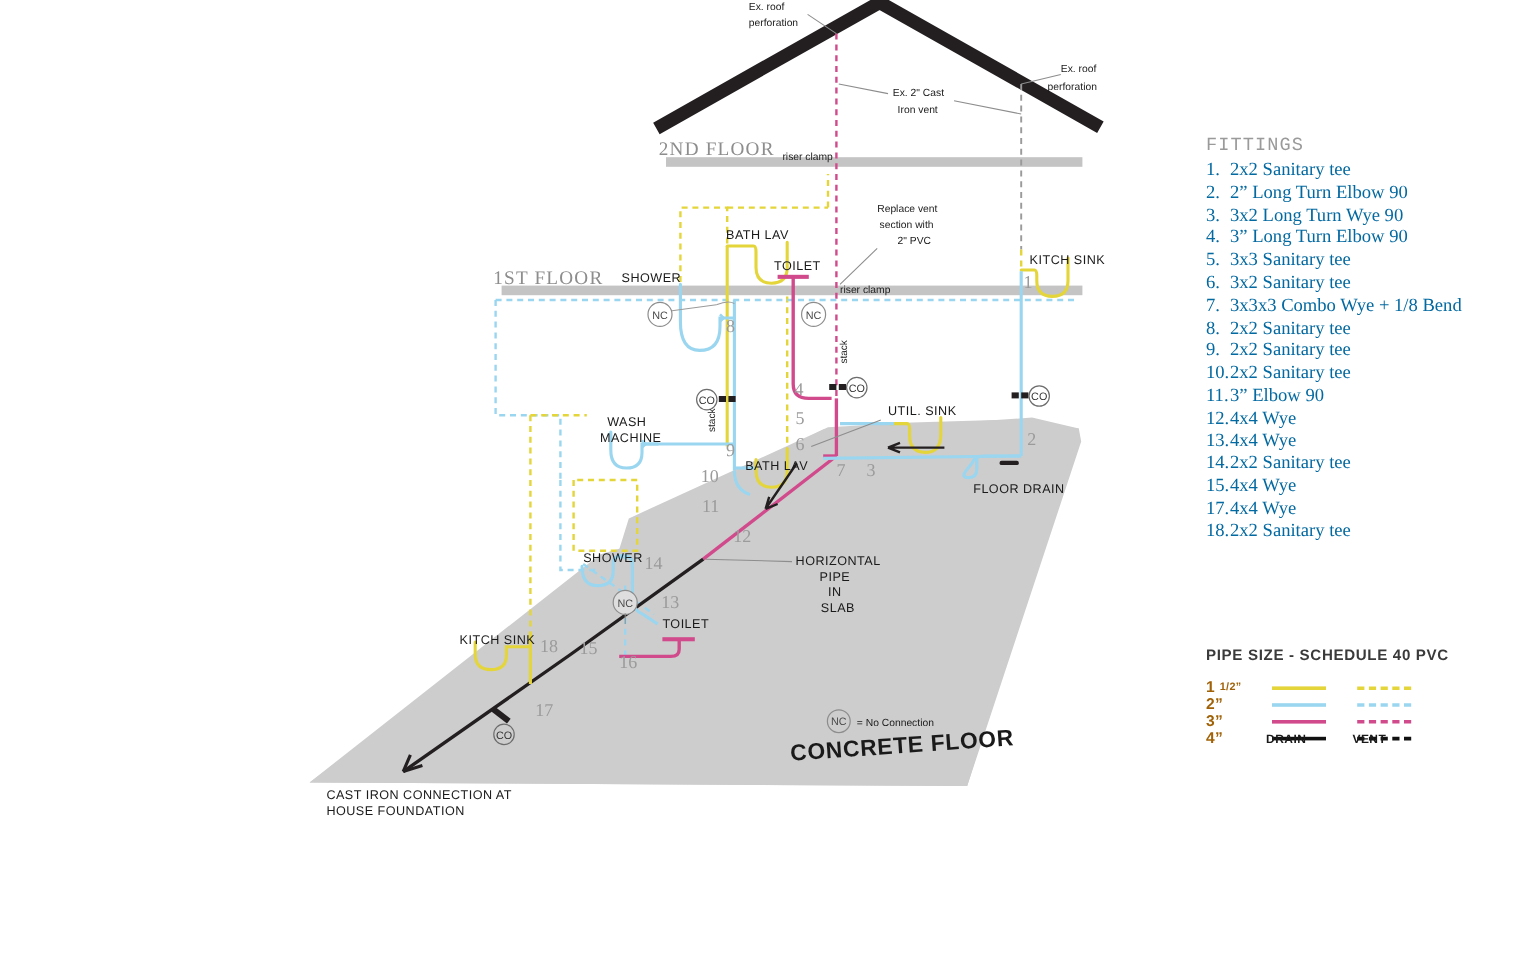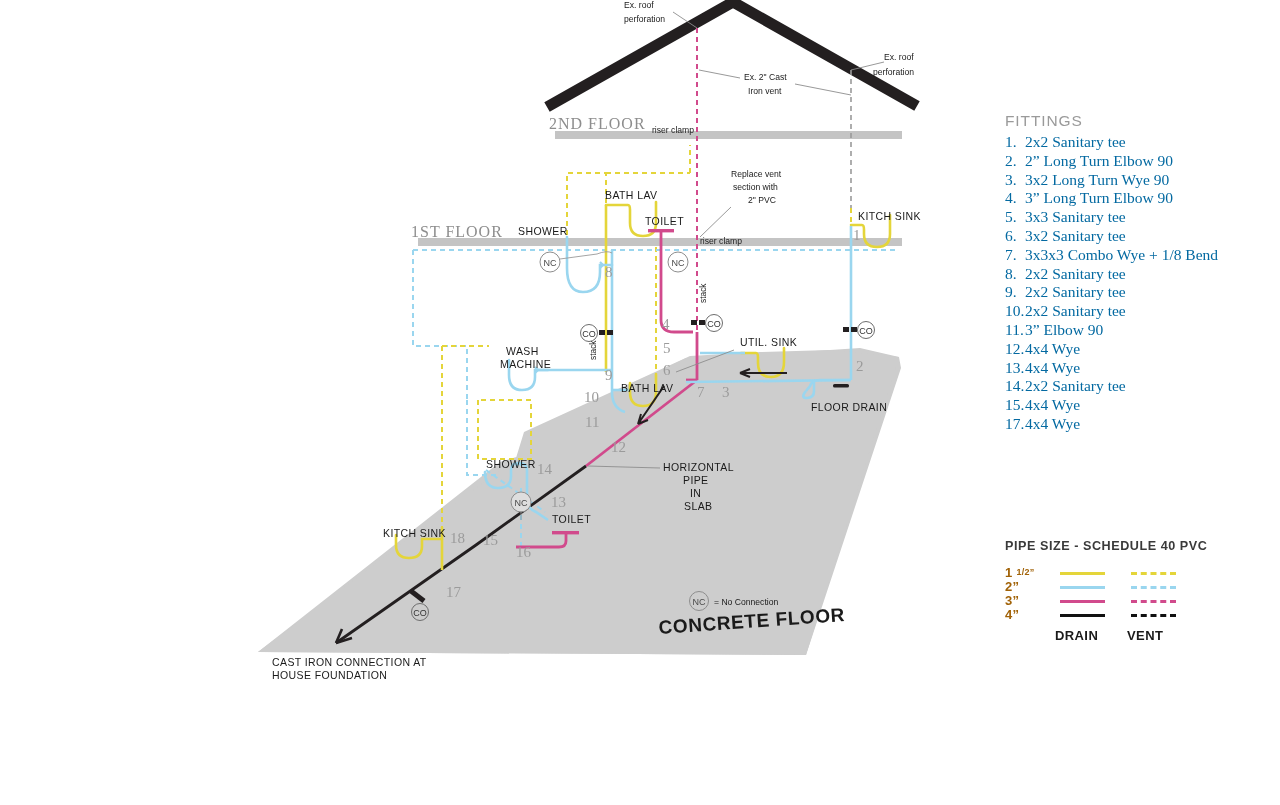--- a/index.html
+++ b/index.html
@@ -4,37 +4,37 @@
 <title>Plumbing Isometric Diagram</title>
 <style>
   html,body{margin:0;padding:0;background:#ffffff;}
   body{width:1280px;height:805px;position:relative;overflow:hidden;
        font-family:"Liberation Sans",sans-serif;}
   #stage{position:absolute;left:0;top:0;width:1280px;height:805px;}
   svg#diagram{position:absolute;left:0;top:0;width:1280px;height:805px;}
 
   
   #fittings-panel{position:absolute;left:1005px;top:112px;width:270px;}
-  #fittings-title{font-family:Liberation Sans, sans-serif;font-size:15.5px;
+  #fittings-title{font-family:Liberation Mono, monospace;font-size:15.5px;
       letter-spacing:.9px;color:#9a9a9a;margin-bottom:3px;}
   .fitting-row{font-family:"Liberation Serif",serif;font-size:15.5px;
       color:#0369a1;line-height:18.8px;white-space:nowrap;}
   .fitting-row .fnum{display:inline-block;min-width:20px;}
 
   #legend-panel{position:absolute;left:1005px;top:539px;width:265px;}
   #legend-title{font-size:12.6px;font-weight:bold;letter-spacing:.55px;
       color:#3a3a3a;margin-bottom:15px;}
   .legend-row{position:relative;height:14px;}
   .legend-size{position:absolute;left:0;top:-3px;font-size:13px;
       font-weight:bold;color:#a16207;letter-spacing:.3px;}
   .legend-size .frac{font-size:9px;vertical-align:2px;}
   .sw{position:absolute;height:0;top:4px;}
   .sw-drain{left:55px;width:45px;}
   .sw-vent{left:126px;width:45px;}
-  .legend-foot{position:absolute;top:89px;font-size:13px;font-weight:bold;
+  .legend-foot{position:absolute;top:72px;font-size:10px;font-weight:bold;
       letter-spacing:.4px;color:#1a1a1a;}
   #legend-drain-label{left:50px;}
   #legend-vent-label{left:122px;text-align:right;}
 
   
   .lbl{font-family:"Liberation Sans",sans-serif;fill:#1a1a1a;}
   .lbl-cap{font-size:10.5px;letter-spacing:.4px;}
   .lbl-small{font-size:8.6px;}
   .floor-name{font-family:"Liberation Serif",serif;font-size:16px;
       fill:#8d8d8d;letter-spacing:1px;}
@@ -266,20 +266,21 @@
         <div class="fitting-row"><span class="fnum">7.</span><span>3x3x3 Combo Wye + 1/8 Bend</span></div>
         <div class="fitting-row"><span class="fnum">8.</span><span>2x2 Sanitary tee</span></div>
         <div class="fitting-row"><span class="fnum">9.</span><span>2x2 Sanitary tee</span></div>
         <div class="fitting-row"><span class="fnum">10.</span><span>2x2 Sanitary tee</span></div>
         <div class="fitting-row"><span class="fnum">11.</span><span>3” Elbow 90</span></div>
         <div class="fitting-row"><span class="fnum">12.</span><span>4x4 Wye</span></div>
         <div class="fitting-row"><span class="fnum">13.</span><span>4x4 Wye</span></div>
         <div class="fitting-row"><span class="fnum">14.</span><span>2x2 Sanitary tee</span></div>
         <div class="fitting-row"><span class="fnum">15.</span><span>4x4 Wye</span></div>
         <div class="fitting-row"><span class="fnum">17.</span><span>4x4 Wye</span></div>
+        <div class="fitting-row"><span class="fnum">18.</span><span>2x2 Sanitary tee</span></div>
       </div>
   </div>
 
   <div id="legend-panel">
     <div id="legend-title">PIPE SIZE - SCHEDULE 40 PVC</div>
     <div id="legend-rows">
         <div class="legend-row">
           <span class="legend-size"><span>1 </span><span class="frac">1/2”</span></span>
           <span class="sw sw-drain" style="border-top: 3px solid rgb(228, 213, 58);"></span>
           <span class="sw sw-vent" style="border-top: 3px dashed rgb(228, 213, 58);"></span>

